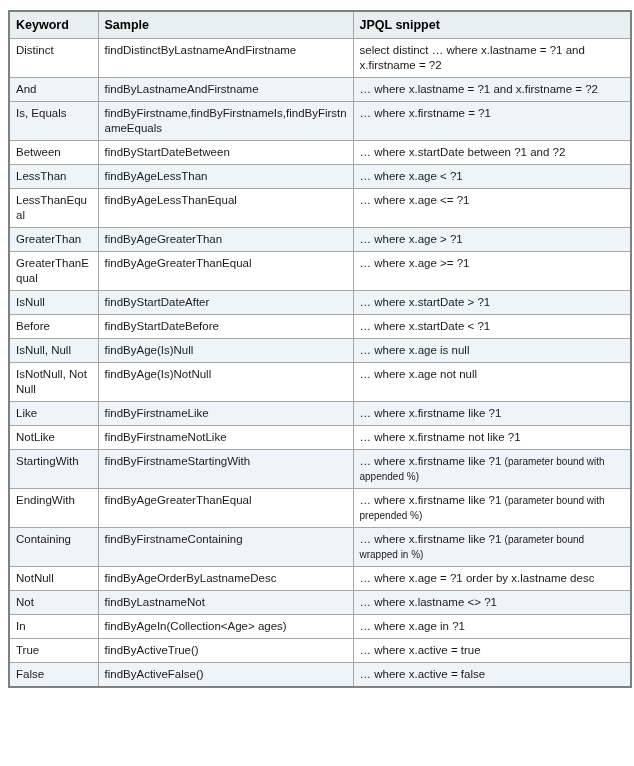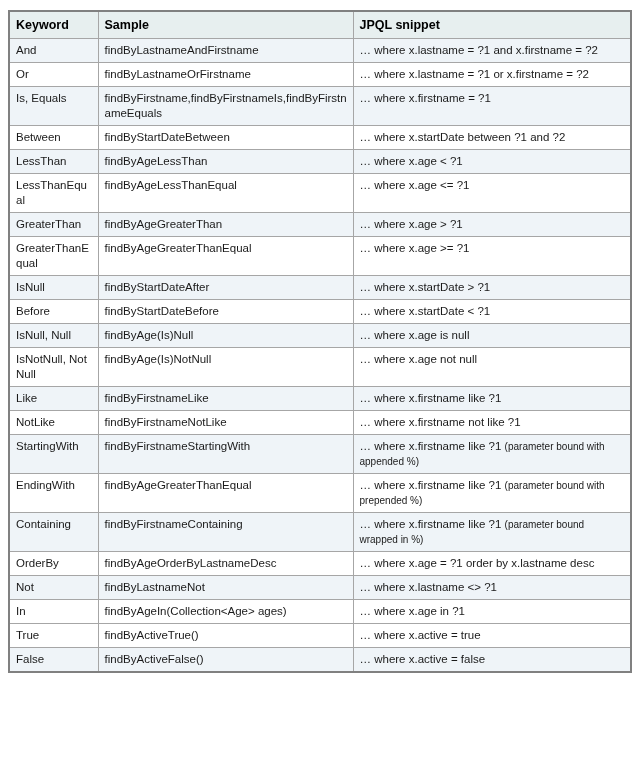--- a/index.html
+++ b/index.html
@@ -54,32 +54,32 @@
       <col class="c-jpql">
     </colgroup>
     <thead>
       <tr>
         <th>Keyword</th>
         <th>Sample</th>
         <th>JPQL snippet</th>
       </tr>
     </thead>
     <tbody id="table-body">
+  <tr>
+    <td class="cell-keyword">Distinct</td>
+    <td class="cell-sample">findDistinctByLastnameAndFirstname</td>
+    <td class="cell-jpql"><span>select distinct … where x.lastname = ?1 and x.firstname = ?2</span></td>
+  </tr>
 
   <tr class="alt">
     <td class="cell-keyword">And</td>
     <td class="cell-sample">findByLastnameAndFirstname</td>
     <td class="cell-jpql"><span>… where x.lastname = ?1 and x.firstname = ?2</span></td>
   </tr>
 
-  <tr>
-    <td class="cell-keyword">Or</td>
-    <td class="cell-sample">findByLastnameOrFirstname</td>
-    <td class="cell-jpql"><span>… where x.lastname = ?1 or x.firstname = ?2</span></td>
-  </tr>
 
   <tr class="alt">
     <td class="cell-keyword">Is, Equals</td>
     <td class="cell-sample">findByFirstname,findByFirstnameIs,findByFirstnameEquals</td>
     <td class="cell-jpql"><span>… where x.firstname = ?1</span></td>
   </tr>
 
   <tr>
     <td class="cell-keyword">Between</td>
     <td class="cell-sample">findByStartDateBetween</td>
@@ -158,21 +158,21 @@
     <td class="cell-jpql"><span>… where x.firstname like ?1</span> <span class="jpql-note">(parameter bound with prepended %)</span></td>
   </tr>
 
   <tr class="alt">
     <td class="cell-keyword">Containing</td>
     <td class="cell-sample">findByFirstnameContaining</td>
     <td class="cell-jpql"><span>… where x.firstname like ?1</span> <span class="jpql-note">(parameter bound wrapped in %)</span></td>
   </tr>
 
   <tr>
-    <td class="cell-keyword">OrderBy</td>
+    <td class="cell-keyword">NotNull</td>
     <td class="cell-sample">findByAgeOrderByLastnameDesc</td>
     <td class="cell-jpql"><span>… where x.age = ?1 order by x.lastname desc</span></td>
   </tr>
 
   <tr class="alt">
     <td class="cell-keyword">Not</td>
     <td class="cell-sample">findByLastnameNot</td>
     <td class="cell-jpql"><span>… where x.lastname &lt;&gt; ?1</span></td>
   </tr>
 

